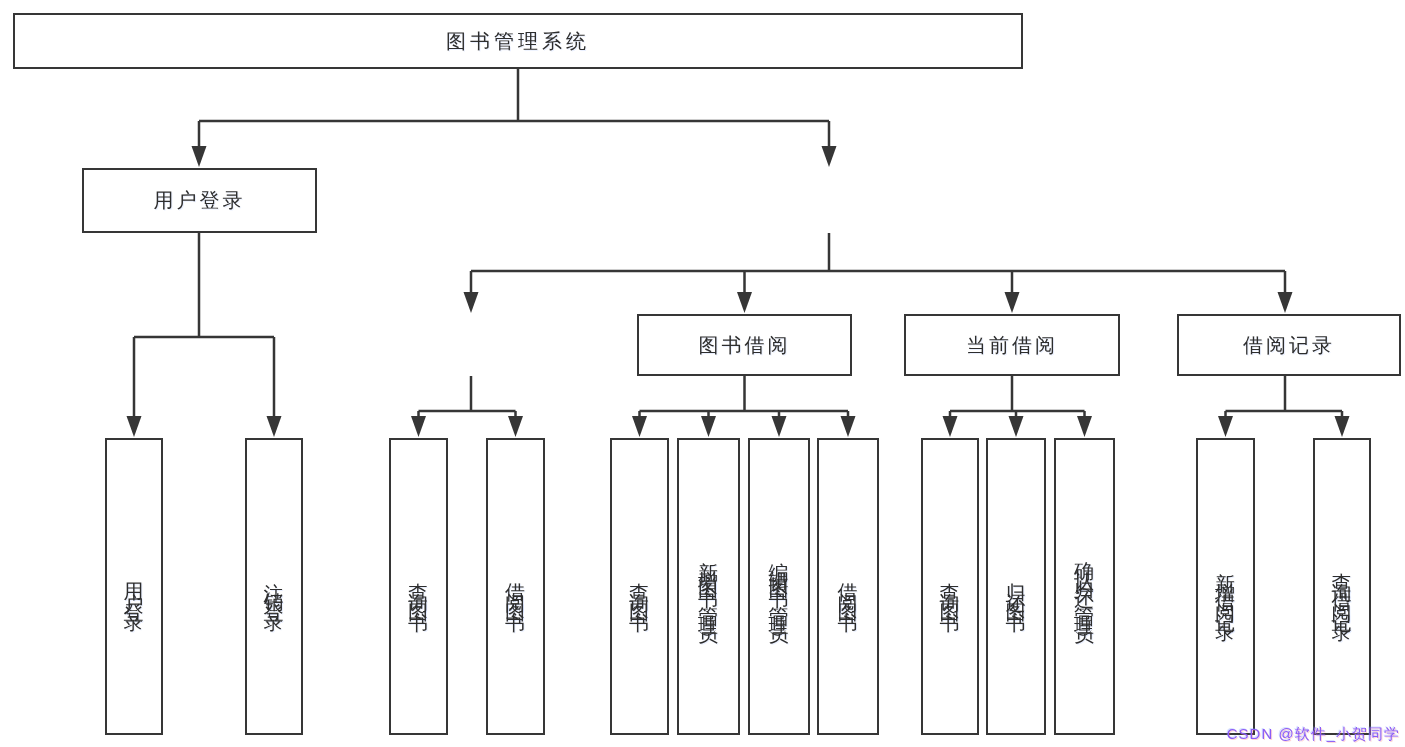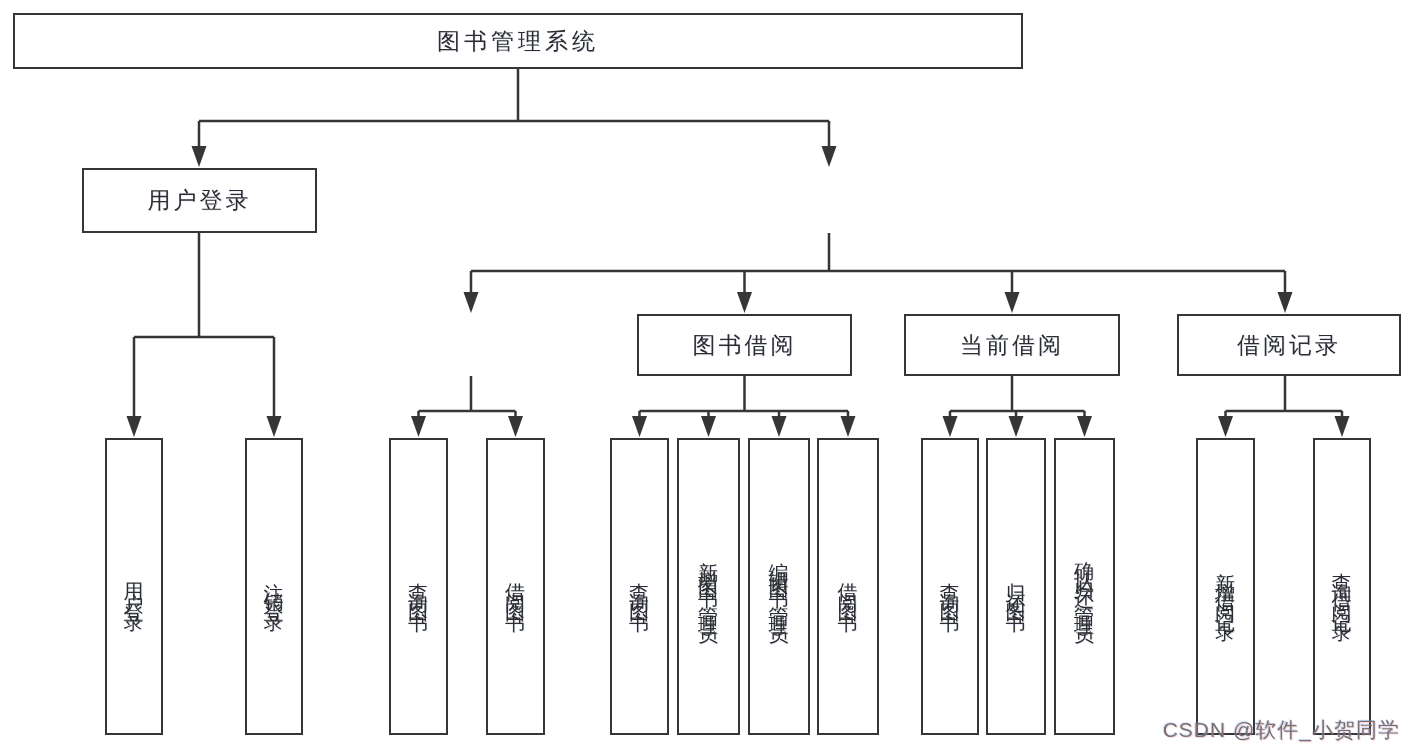--- a/index.html
+++ b/index.html
@@ -6,35 +6,35 @@
   .stage{
     position:relative;width:1405px;height:747px;background:#ffffff;overflow:hidden;
     font-family:"Liberation Sans","DejaVu Sans",sans-serif;color:#2d2d2d;
   }
   .box{
     position:absolute;box-sizing:border-box;background:#ffffff;
     border:2.5px solid #363636;
     display:flex;align-items:center;justify-content:center;
   }
   .hlabel{
-    font-size:23px;letter-spacing:3px;white-space:nowrap;
+    font-size:20px;letter-spacing:3px;white-space:nowrap;
     text-shadow:1px 1px 0 rgba(140,170,255,0.18);
   }
   .root .hlabel{letter-spacing:4px;}
   .v .vtext{
     writing-mode:vertical-rl;text-orientation:mixed;
     font-size:20px;line-height:1;letter-spacing:10px;
     text-shadow:1px 1px 0 rgba(140,170,255,0.18);
   }
   .connector-svg{position:absolute;left:0;top:0;}
   .connector-svg path{stroke:#363636;stroke-width:2.5;fill:none;}
   .connector-svg polygon{fill:#363636;stroke:none;}
   .watermark{
     position:absolute;right:5px;bottom:3px;
-    font-size:21px;letter-spacing:1px;color:#737373;white-space:nowrap;
+    font-size:15px;letter-spacing:1px;color:#8b5cf6;white-space:nowrap;
     text-shadow:1px 1px 0 rgba(255,120,120,0.30), -1px -1px 0 rgba(120,160,255,0.30);
   }
 </style>
 </head>
 <body>
 
 <div class="stage">
 
   <svg class="connector-svg" width="1405" height="747" viewBox="0 0 1405 747">
     <g>

